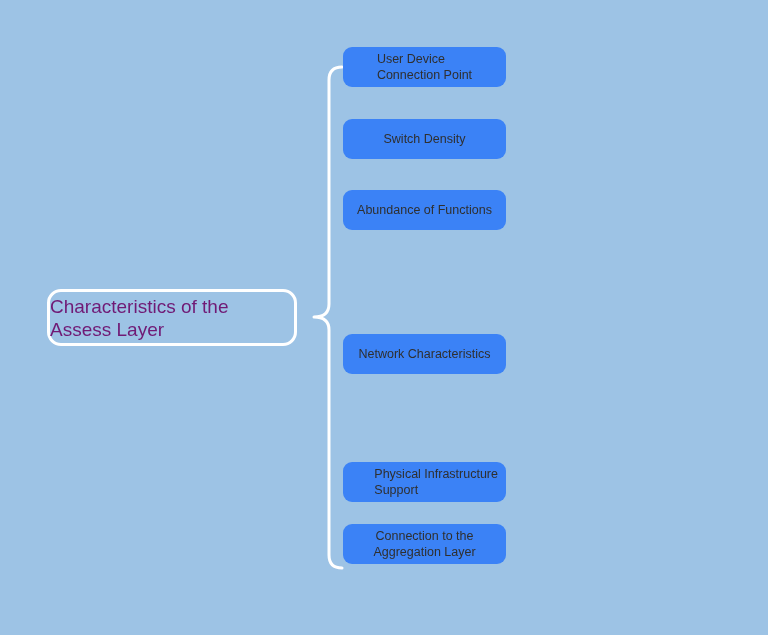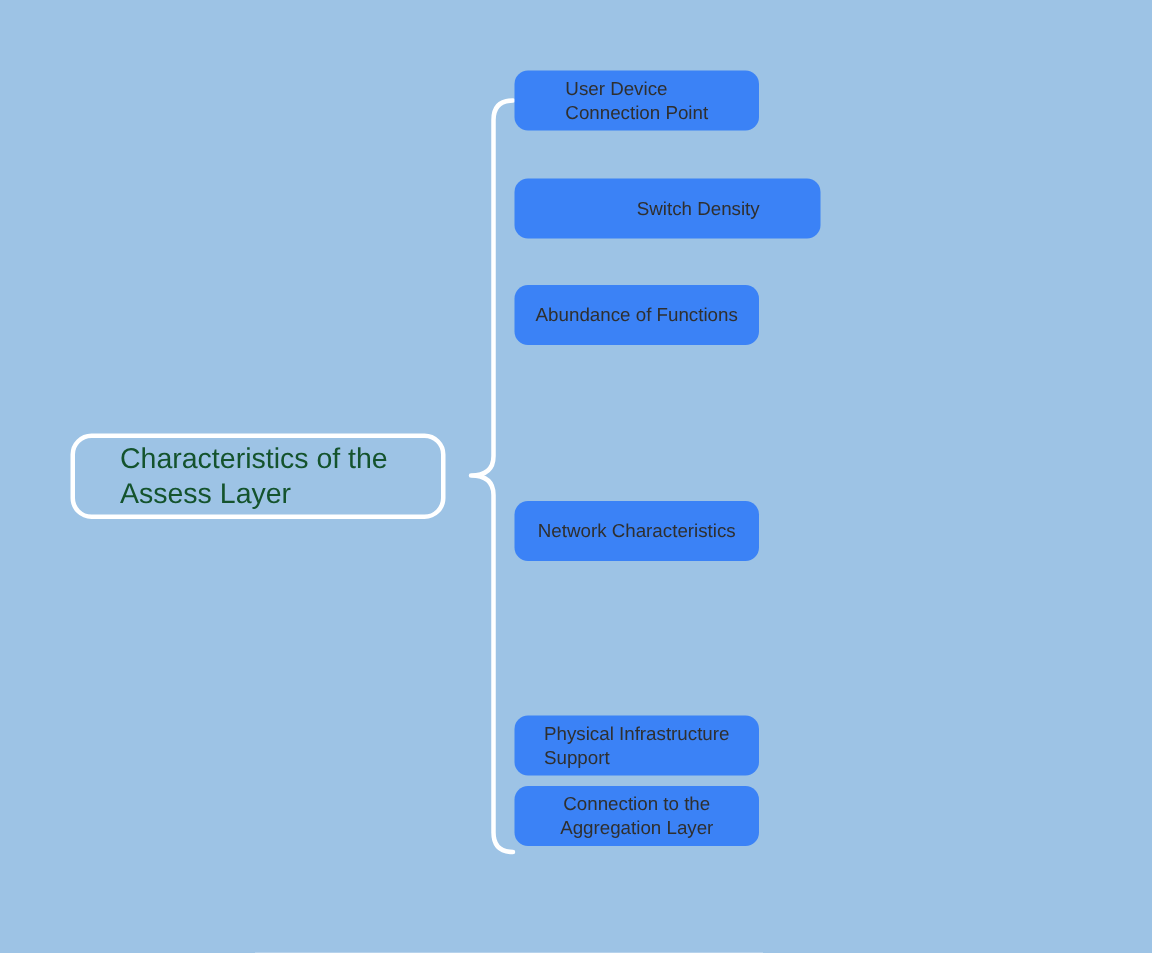--- a/index.html
+++ b/index.html
@@ -30,24 +30,23 @@
     top: 289px;
     width: 244px;
     height: 51px;
     border: 3px solid #FFFFFF;
     border-radius: 14px;
     background: transparent;
     display: flex;
     align-items: center;
   }
   .root-label {
-    padding-left: 30px;
     font-size: 19px;
     line-height: 23px;
-    color: #14532d;
+    color: #701a75;
     white-space: pre-line;
     text-align: left;
   }
   .item {
     position: absolute;
     left: 343px;
     width: 163px;
     height: 40px;
     background: #3b82f6;
     border-radius: 9px;
@@ -62,26 +61,26 @@
     white-space: pre-line;
     text-align: center;
     padding: 0 8px;
   }
   .item-label.left-block {
     text-align: left;
     width: max-content;
     max-width: 150px;
   }
   .i1 { top: 47px; }
-  .i2 { top: 119px; padding-left: 41px; }
+  .i2 { top: 119px; }
   .i3 { top: 190px; }
   .i4 { top: 262px; }
   .i5 { top: 334px; }
   .i6 { top: 405px; }
-  .i7 { top: 477px; }
+  .i7 { top: 462px; justify-content: flex-end; }
   .i8 { top: 524px; }
 </style>
 </head>
 <body>
 
 <div class="canvas">
 
   <svg class="connector-svg" viewBox="0 0 768 635" xmlns="http://www.w3.org/2000/svg">
     <path d="M 342 67
              Q 329 67 329 80

